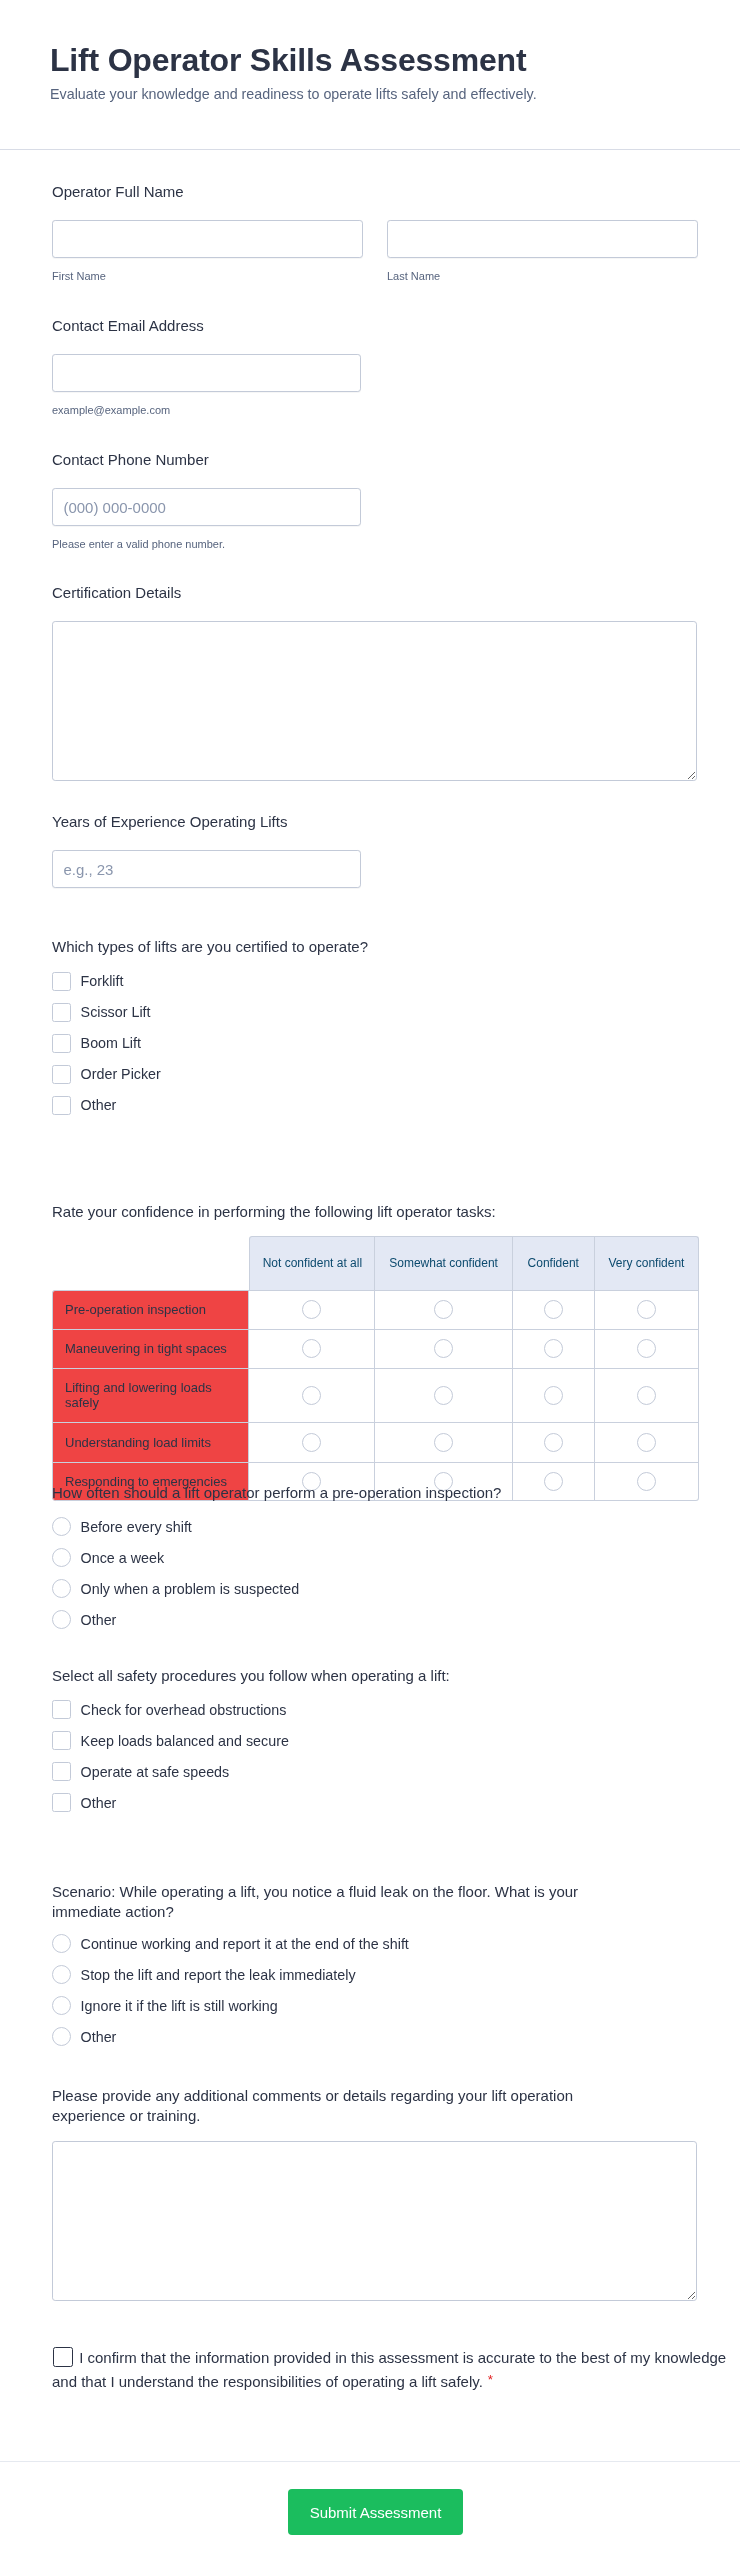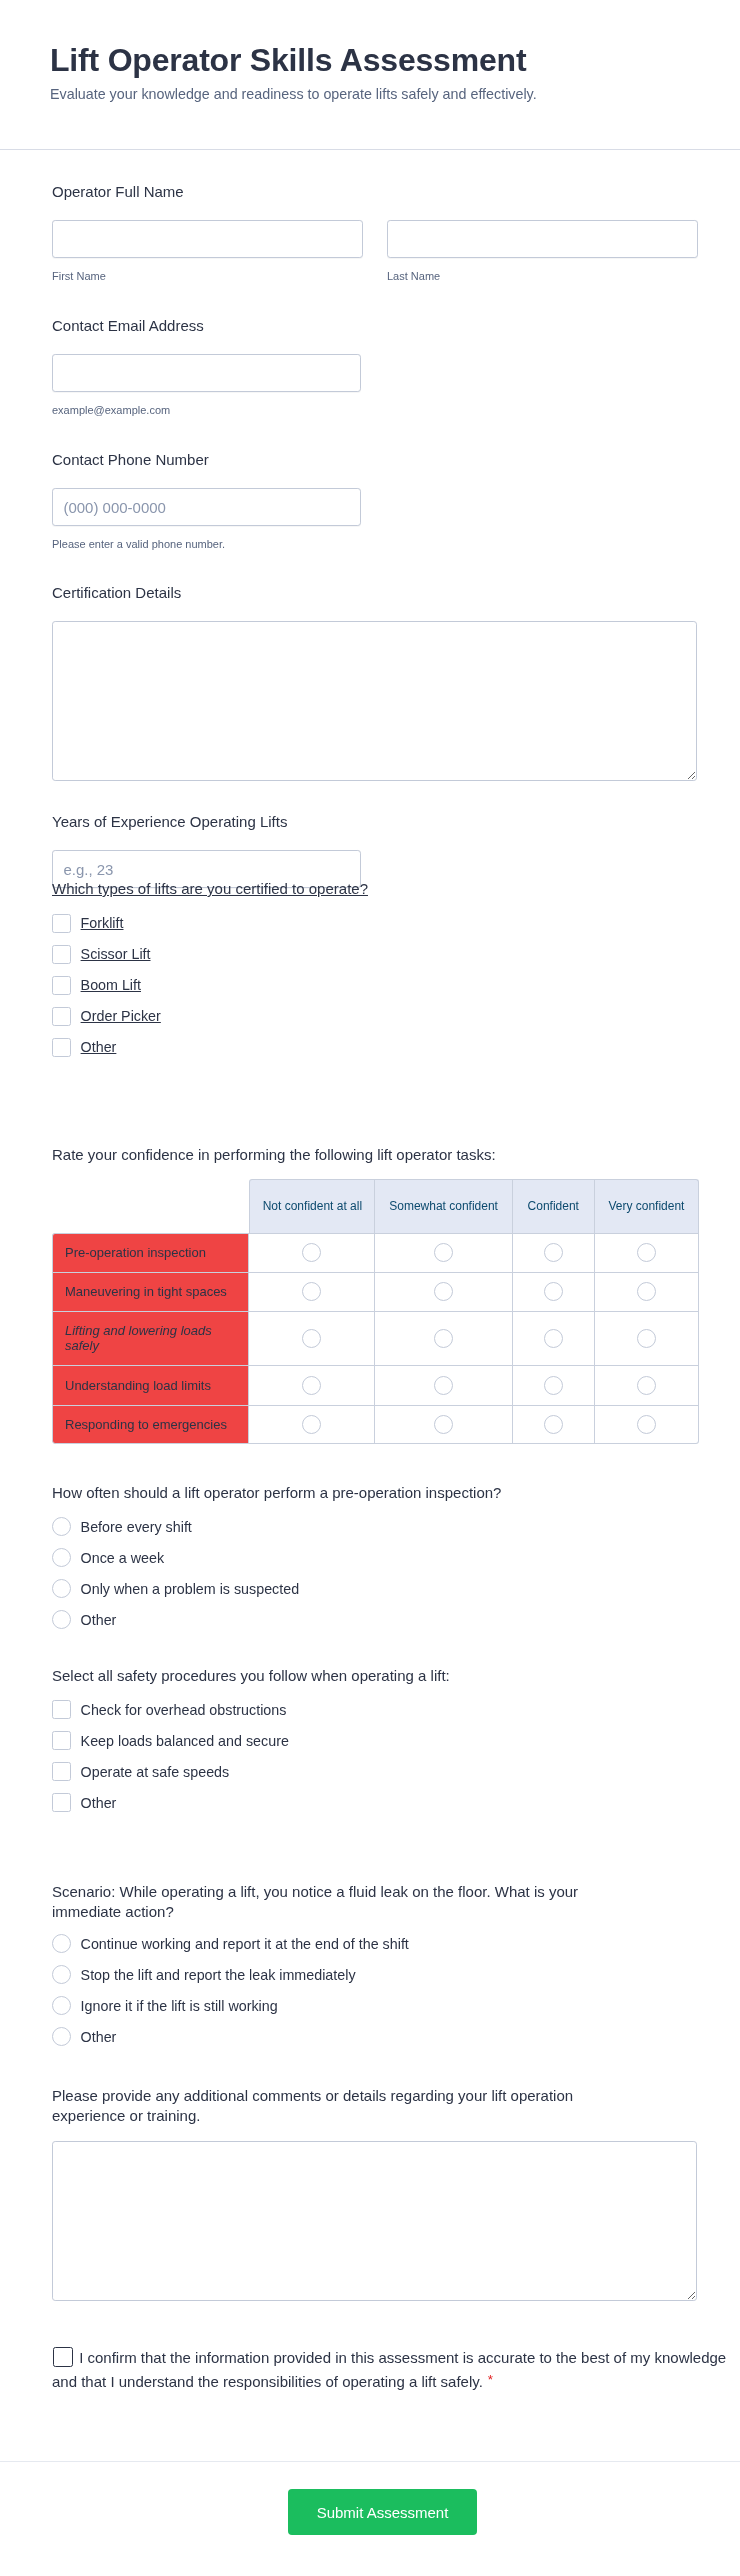--- a/index.html
+++ b/index.html
@@ -162,21 +162,21 @@
     .confirm .req { color: #e02020; margin-left: 4.8px; font-size: 13.5px; vertical-align: 3.2px; }
     .footer-divider {
       position: absolute;
       left: 0; top: 2461px;
       width: 741px; height: 0.8px;
       background: #e6e9f0;
     }
     .submit {
       position: absolute;
       left: 288px; top: 2489px;
-      width: 189px; height: 46px;
+      width: 175px; height: 46px;
       background: #1bbd5e;
       color: #fff;
       font-family: "Liberation Sans", sans-serif;
       font-size: 15px;
       border: none;
       border-radius: 4px;
       cursor: pointer;
     }
   </style>
 </head>
@@ -216,21 +216,21 @@
 <div class="field" style="top:583px;">
   <div class="q-label">Certification Details</div>
   <textarea class="textarea" style="margin-top: 18.3px;"></textarea>
 </div>
 
 <div class="field" style="top:812px;">
   <div class="q-label">Years of Experience Operating Lifts</div>
   <input class="input" style="margin-top: 18.3px; width: 309px;" type="text" placeholder="e.g., 23">
 </div>
 
-<div class="field" style="top:879px;text-decoration:underline;">
+<div class="field" style="top:937px;">
   <div class="q-label">Which types of lifts are you certified to operate?</div>
   <div class="opts" style="margin-top:8.8px;">
     <label class="opt">
       <span class="cbox"></span>
       <span class="label-text">Forklift</span>
     </label>
     <label class="opt">
       <span class="cbox"></span>
       <span class="label-text">Scissor Lift</span>
     </label>
@@ -242,21 +242,21 @@
       <span class="cbox"></span>
       <span class="label-text">Order Picker</span>
     </label>
     <label class="opt">
       <span class="cbox"></span>
       <span class="label-text">Other</span>
     </label>
   </div>
 </div>
 
-<div class="field" style="top:1145px;">
+<div class="field" style="top:1202px;">
   <div class="q-label">Rate your confidence in performing the following lift operator tasks:</div>
   <table class="matrix">
     <thead>
       <tr>
         <th class="corner"></th>
         <th class="first-col" style="width:126px;">Not confident at all</th>
         <th style="width:137px;">Somewhat confident</th>
         <th style="width:82px;">Confident</th>
         <th class="last-col" style="width:104px;">Very confident</th>
       </tr>
@@ -269,21 +269,21 @@
         <td><span class="rbox"></span></td>
         <td><span class="rbox"></span></td>
       </tr>
       <tr style="height:39px;">
         <td class="row-label">Maneuvering in tight spaces</td>
         <td><span class="rbox"></span></td>
         <td><span class="rbox"></span></td>
         <td><span class="rbox"></span></td>
         <td><span class="rbox"></span></td>
       </tr>
-      <tr style="height:54px;font-style:italic;">
+      <tr style="height:54px;">
         <td class="row-label">Lifting and lowering loads safely</td>
         <td><span class="rbox"></span></td>
         <td><span class="rbox"></span></td>
         <td><span class="rbox"></span></td>
         <td><span class="rbox"></span></td>
       </tr>
       <tr style="height:40px;">
         <td class="row-label">Understanding load limits</td>
         <td><span class="rbox"></span></td>
         <td><span class="rbox"></span></td>

